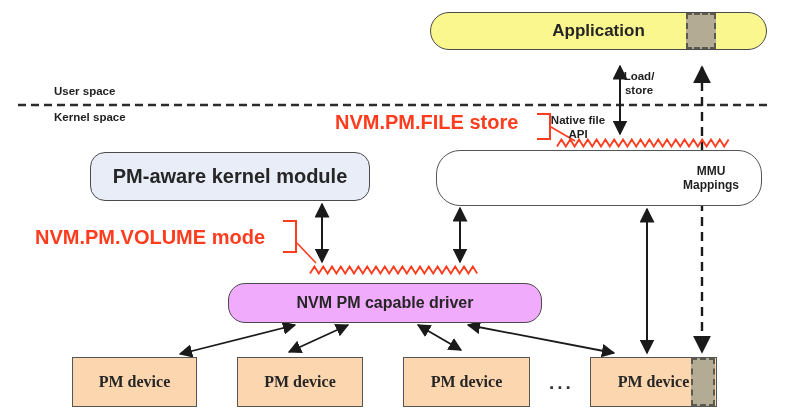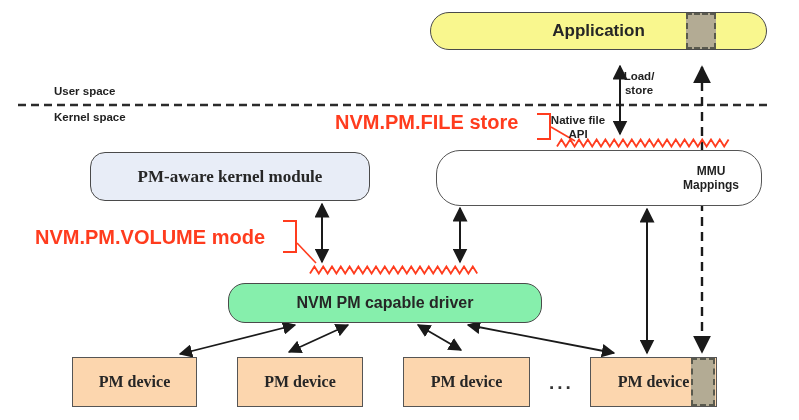--- a/index.html
+++ b/index.html
@@ -6,22 +6,22 @@
   #canvas{
     position:relative;width:799px;height:420px;background:#ffffff;overflow:hidden;
     font-family:"Liberation Sans","DejaVu Sans",sans-serif;color:#262626;
   }
   #overlay{position:absolute;left:0;top:0;width:799px;height:420px;pointer-events:none;}
   .box{
     position:absolute;display:flex;align-items:center;justify-content:center;
     box-sizing:border-box;font-weight:bold;text-align:center;
   }
   .pill{border:1.6px solid #4a4a4a;border-radius:25px;background:#f9f78e;}
-  .bluebox{border:1.6px solid #4a4a4a;border-radius:15px;background:#e8edf7;font-size:17px;font-family:Liberation Serif, serif;}
-  .greenbox{border:1.6px solid #4a4a4a;border-radius:17px;background:#86efac;font-size:16px;}
+  .bluebox{border:1.6px solid #4a4a4a;border-radius:15px;background:#e8edf7;font-size:20px;}
+  .greenbox{border:1.6px solid #4a4a4a;border-radius:17px;background:#f0abfc;font-size:16px;}
   .whitebox{border:1.3px solid #555;border-radius:24px;background:#ffffff;}
   .device{border:1.4px solid #555;background:#fcd6ae;font-size:16px;font-family:Liberation Serif, serif;}
   .grayblock{
     position:absolute;top:0;height:100%;box-sizing:border-box;
     background:#b3ab94;border:2px dashed #5a5a4e;
   }
   .smalllabel{
     position:absolute;font-size:11.5px;font-weight:bold;line-height:1.25;
     text-align:center;color:#1f1f1f;
   }

